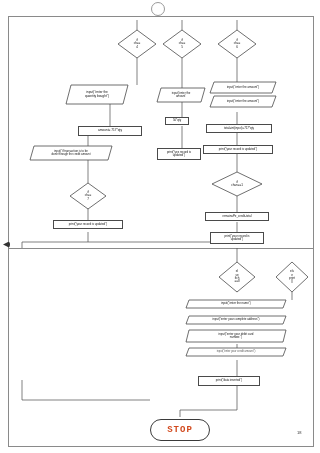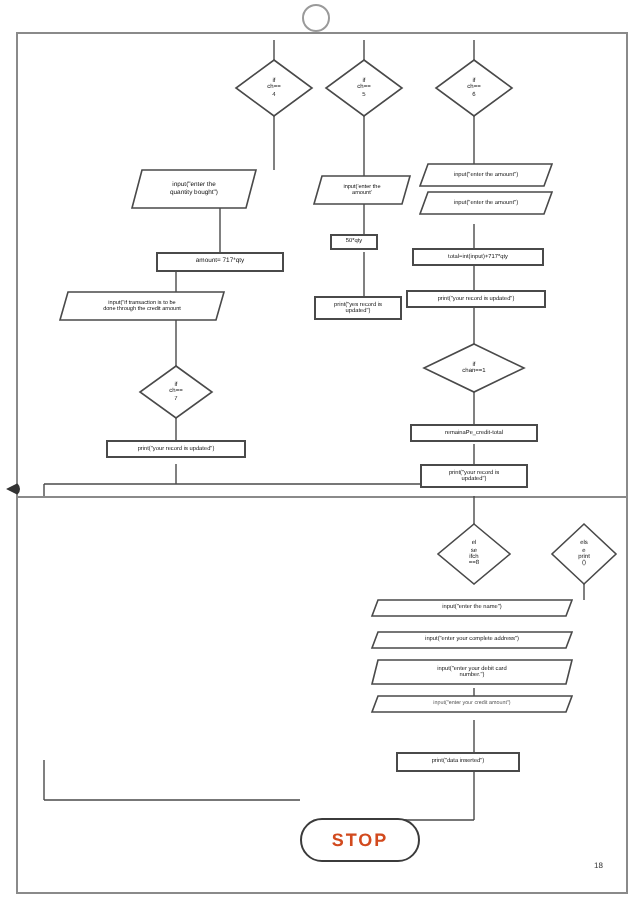--- a/index.html
+++ b/index.html
@@ -273,19 +273,19 @@
     <svg class="iobox" viewBox="0 0 100 8" preserveAspectRatio="none">
         <polygon points="3,0 100,0 97,8 0,8" fill="#fff" stroke="#4a4a4a" stroke-width="0.8"></polygon>
       </svg>
     <span style="position:relative;font-size:2.7px;color:#555">input("enter your credit amount")</span>
   </div>
 
   <div class="node proc" style="left:198px;top:376px;width:62px;height:10px;">
     <span style="font-size:2.9px">print("data inserted")</span>
   </div>
 
-  <div class="stop" style="left:150px;top:409px;width:58px;height:20px;">
+  <div class="stop" style="left:150px;top:419px;width:58px;height:20px;font-family:Liberation Mono, monospace;">
     <span>STOP</span>
   </div>
 
   <div class="pagenum" style="left:297px;top:430px;">18</div>
 
 </div>
 
 </body></html>

